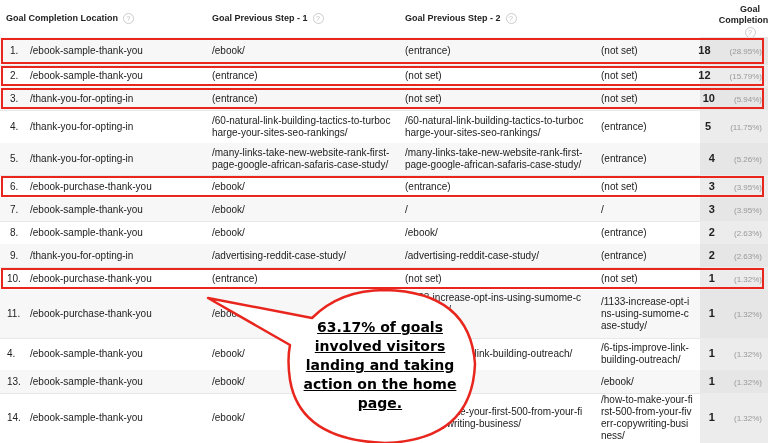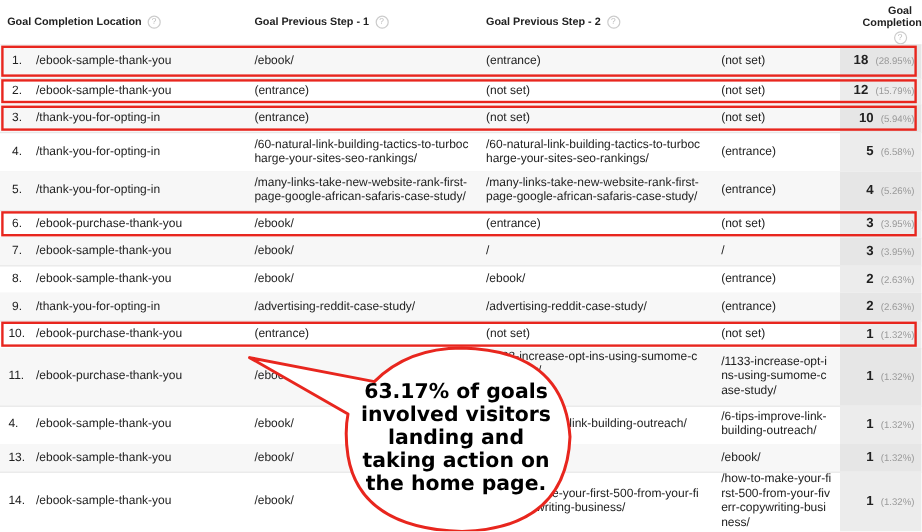--- a/index.html
+++ b/index.html
@@ -13,24 +13,24 @@
   .cell{position:absolute;top:50%;transform:translateY(-50%);line-height:12px;}
   .num{left:10px;}
   .c1{left:30px;}
   .c2{left:212px;width:185px;}
   .c3{left:405px;width:190px;}
   .c4{left:601px;width:90px;}
   .c5bg{position:absolute;right:0;top:0;bottom:0;width:68px;background:#ececec;}
   .row.alt .c5bg{background:#e6e6e6;}
   .c5{right:6px;text-align:right;white-space:nowrap;}
   .c5 b{font-size:11px;color:#222;}
-  .c5 .pct{font-size:8px;color:#999;margin-left:6px;}
+  .c5 .pct{font-size:8px;color:#999;margin-left:19px;}
   .hl{position:absolute;left:1px;right:4px;top:1px;bottom:1px;border:2px solid #e8261e;box-sizing:border-box;pointer-events:none;}
   .bubble{position:absolute;left:0;top:0;width:768px;height:443px;pointer-events:none;}
-  .btext{position:absolute;left:300px;top:318px;width:160px;text-align:center;font-weight:bold;font-size:17px;line-height:19px;color:#000;font-family:"DejaVu Sans",sans-serif;}
+  .btext{position:absolute;left:300px;top:318px;width:160px;text-align:center;font-weight:bold;font-size:14px;line-height:19px;color:#000;font-family:"DejaVu Sans",sans-serif;text-decoration:underline;}
 </style>
 </head>
 <body>
 
 <div class="table">
   <div class="hdr">
     <div class="hcell" style="left:6px;top:13px;">
       <span>Goal Completion Location</span><span class="q">?</span>
     </div>
     <div class="hcell" style="left:212px;top:13px;">
@@ -79,21 +79,21 @@
     <div class="hl"></div>
   </div>
 
   <div class="row" style="top:110px;height:33px;">
     <div class="c5bg"></div>
     <span class="cell num">4.</span>
     <span class="cell c1">/thank-you-for-opting-in</span>
     <span class="cell c2" style="width:180px;word-break:break-all;">/60-natural-link-building-tactics-to-turbocharge-your-sites-seo-rankings/</span>
     <span class="cell c3" style="width:180px;word-break:break-all;">/60-natural-link-building-tactics-to-turbocharge-your-sites-seo-rankings/</span>
     <span class="cell c4">(entrance)</span>
-    <span class="cell c5"><b>5</b><span class="pct">(6.58%)</span></span>
+    <span class="cell c5"><b>5</b><span class="pct">(11.75%)</span></span>
   </div>
 
   <div class="row alt" style="top:143px;height:32px;">
     <div class="c5bg"></div>
     <span class="cell num">5.</span>
     <span class="cell c1">/thank-you-for-opting-in</span>
     <span class="cell c2" style="width:180px;word-break:break-all;">/many-links-take-new-website-rank-first-page-google-african-safaris-case-study/</span>
     <span class="cell c3" style="width:180px;word-break:break-all;">/many-links-take-new-website-rank-first-page-google-african-safaris-case-study/</span>
     <span class="cell c4">(entrance)</span>
     <span class="cell c5"><b>4</b><span class="pct">(5.26%)</span></span>

